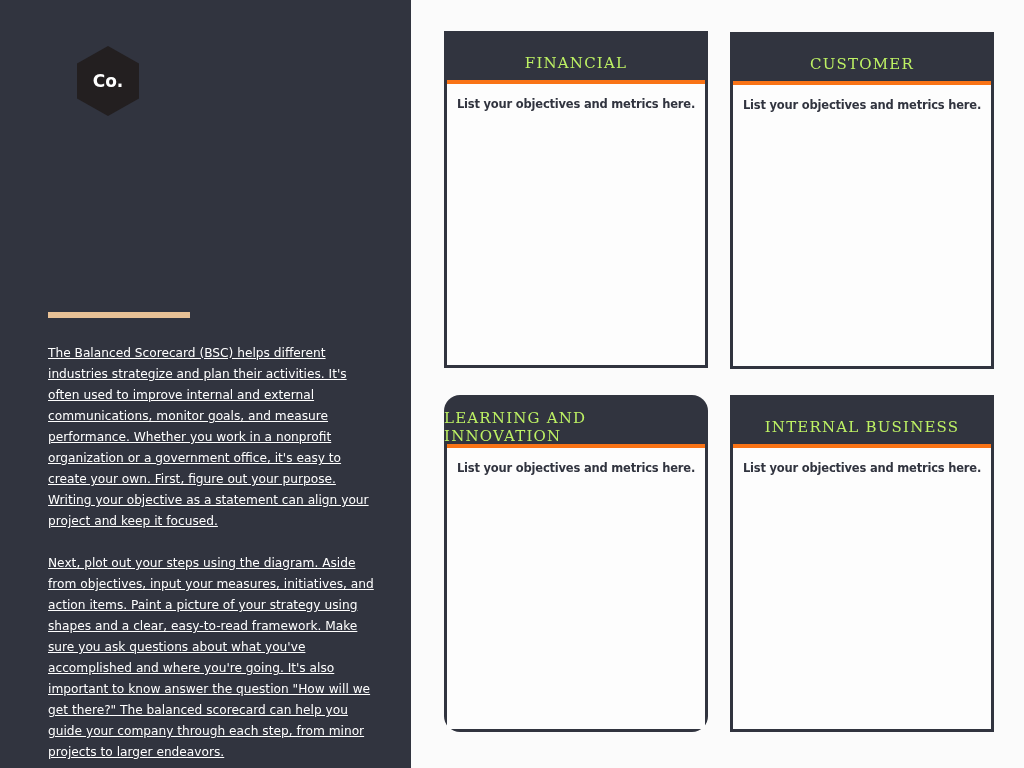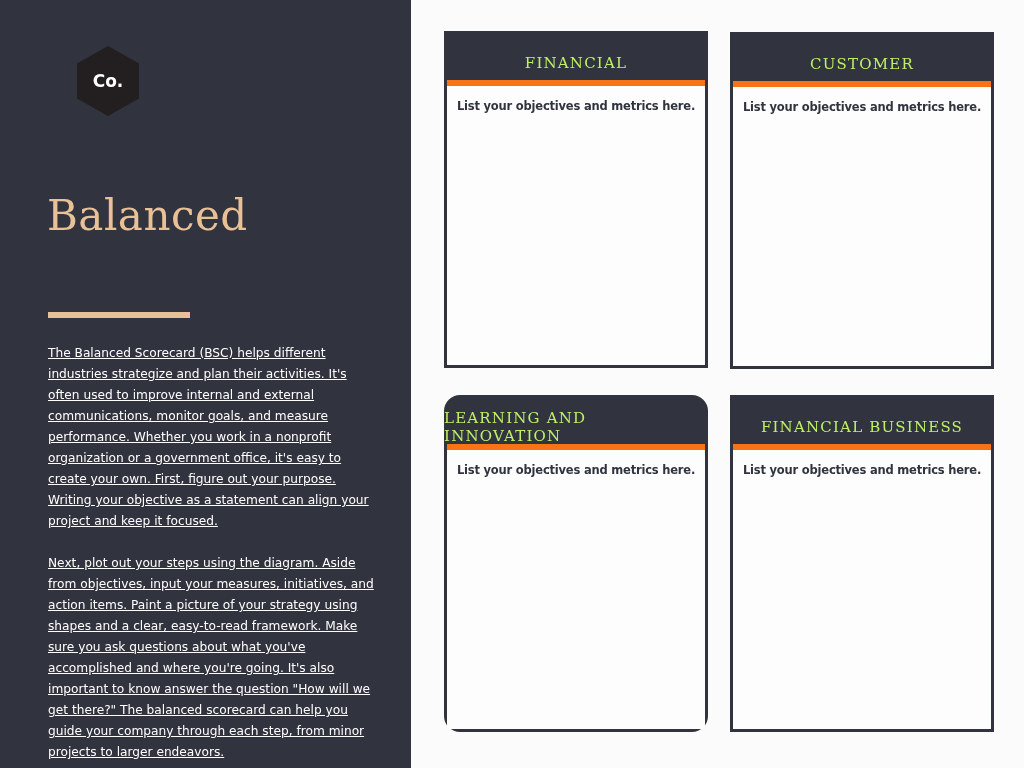--- a/index.html
+++ b/index.html
@@ -42,41 +42,40 @@
       position: absolute; width: 264px; height: 337px;
       background: #31343f; box-sizing: border-box;
     }
     .card-header {
       height: 64px; display: flex; align-items: center; justify-content: center;
       color: #bef264; font-family: "DejaVu Serif", serif; font-size: 15px;
       letter-spacing: 1.2px;
     }
     .card-body {
       position: absolute; left: 3px; right: 3px; top: 49px; bottom: 3px;
-      background: #fdfdfd; border-top: 6px solid #f97316;
+      background: #fdfdfd; border-top: 4px solid #f97316;
     }
     .card-body .placeholder {
       text-align: center; margin-top: 13px;
       color: #31343f; font-weight: bold; font-size: 11.5px;
       font-family: "DejaVu Sans", sans-serif; letter-spacing: -0.2px;
     }
     #card-financial { left: 444px; top: 31px; }
     #card-customer { left: 730px; top: 32px; }
     #card-learning { left: 444px; top: 395px; border-radius: 16px; }
     #card-internal { left: 730px; top: 395px; }
   </style>
 </head>
 <body>
 
 <div class="sidebar">
   <div class="logo">
     <span>Co.</span>
   </div>
   <h1 class="title">
-    <div>Balanced</div>
   </h1>
   <div class="rule"></div>
   <div class="desc">
     <p>The Balanced Scorecard (BSC) helps different industries strategize and plan their activities. It's often used to improve internal and external communications, monitor goals, and measure performance. Whether you work in a nonprofit organization or a government office, it's easy to create your own. First, figure out your purpose. Writing your objective as a statement can align your project and keep it focused.</p>
     <p>Next, plot out your steps using the diagram. Aside from objectives, input your measures, initiatives, and action items. Paint a picture of your strategy using shapes and a clear, easy-to-read framework. Make sure you ask questions about what you've accomplished and where you're going. It's also important to know answer the question "How will we get there?" The balanced scorecard can help you guide your company through each step, from minor projects to larger endeavors.</p>
   </div>
 </div>
 
 <div class="card" id="card-financial">
   <div class="card-header">
@@ -100,18 +99,18 @@
   <div class="card-header">
     <span>LEARNING AND INNOVATION</span>
   </div>
   <div class="card-body">
     <div class="placeholder">List your objectives and metrics here.</div>
   </div>
 </div>
 
 <div class="card" id="card-internal">
   <div class="card-header">
-    <span>FINANCIAL BUSINESS</span>
+    <span>INTERNAL BUSINESS</span>
   </div>
   <div class="card-body">
     <div class="placeholder">List your objectives and metrics here.</div>
   </div>
 </div>
 
 </body></html>

